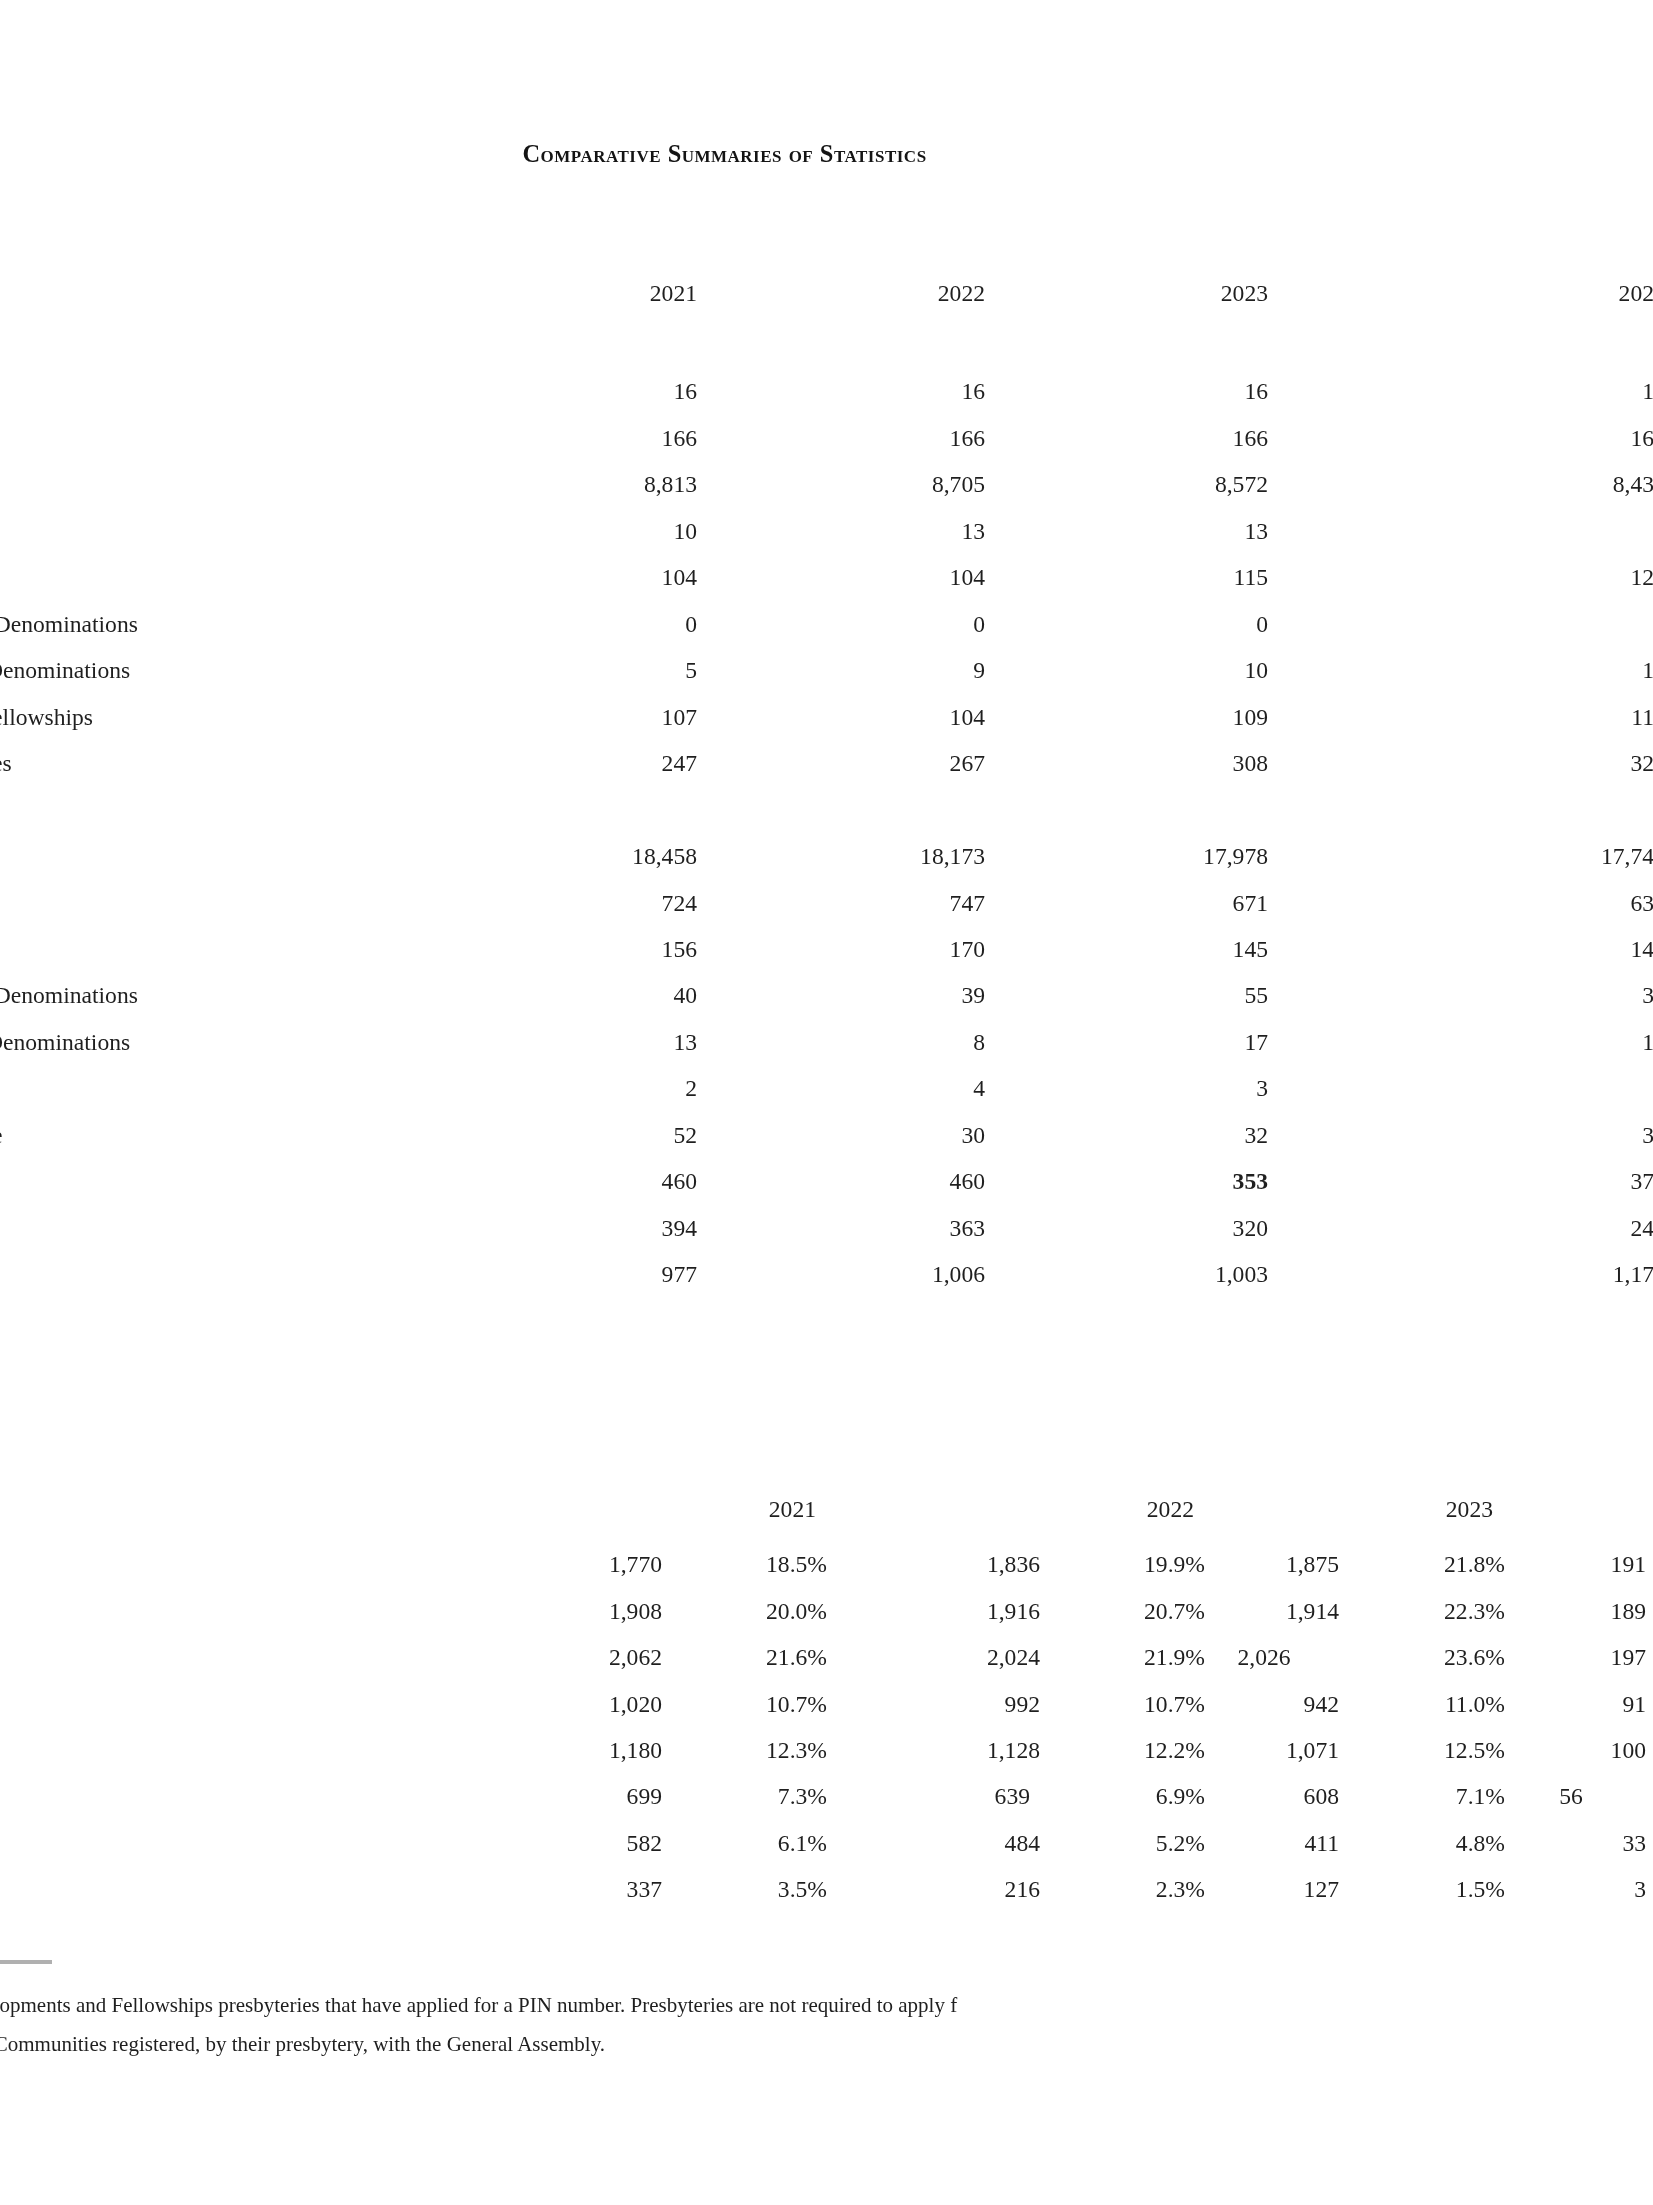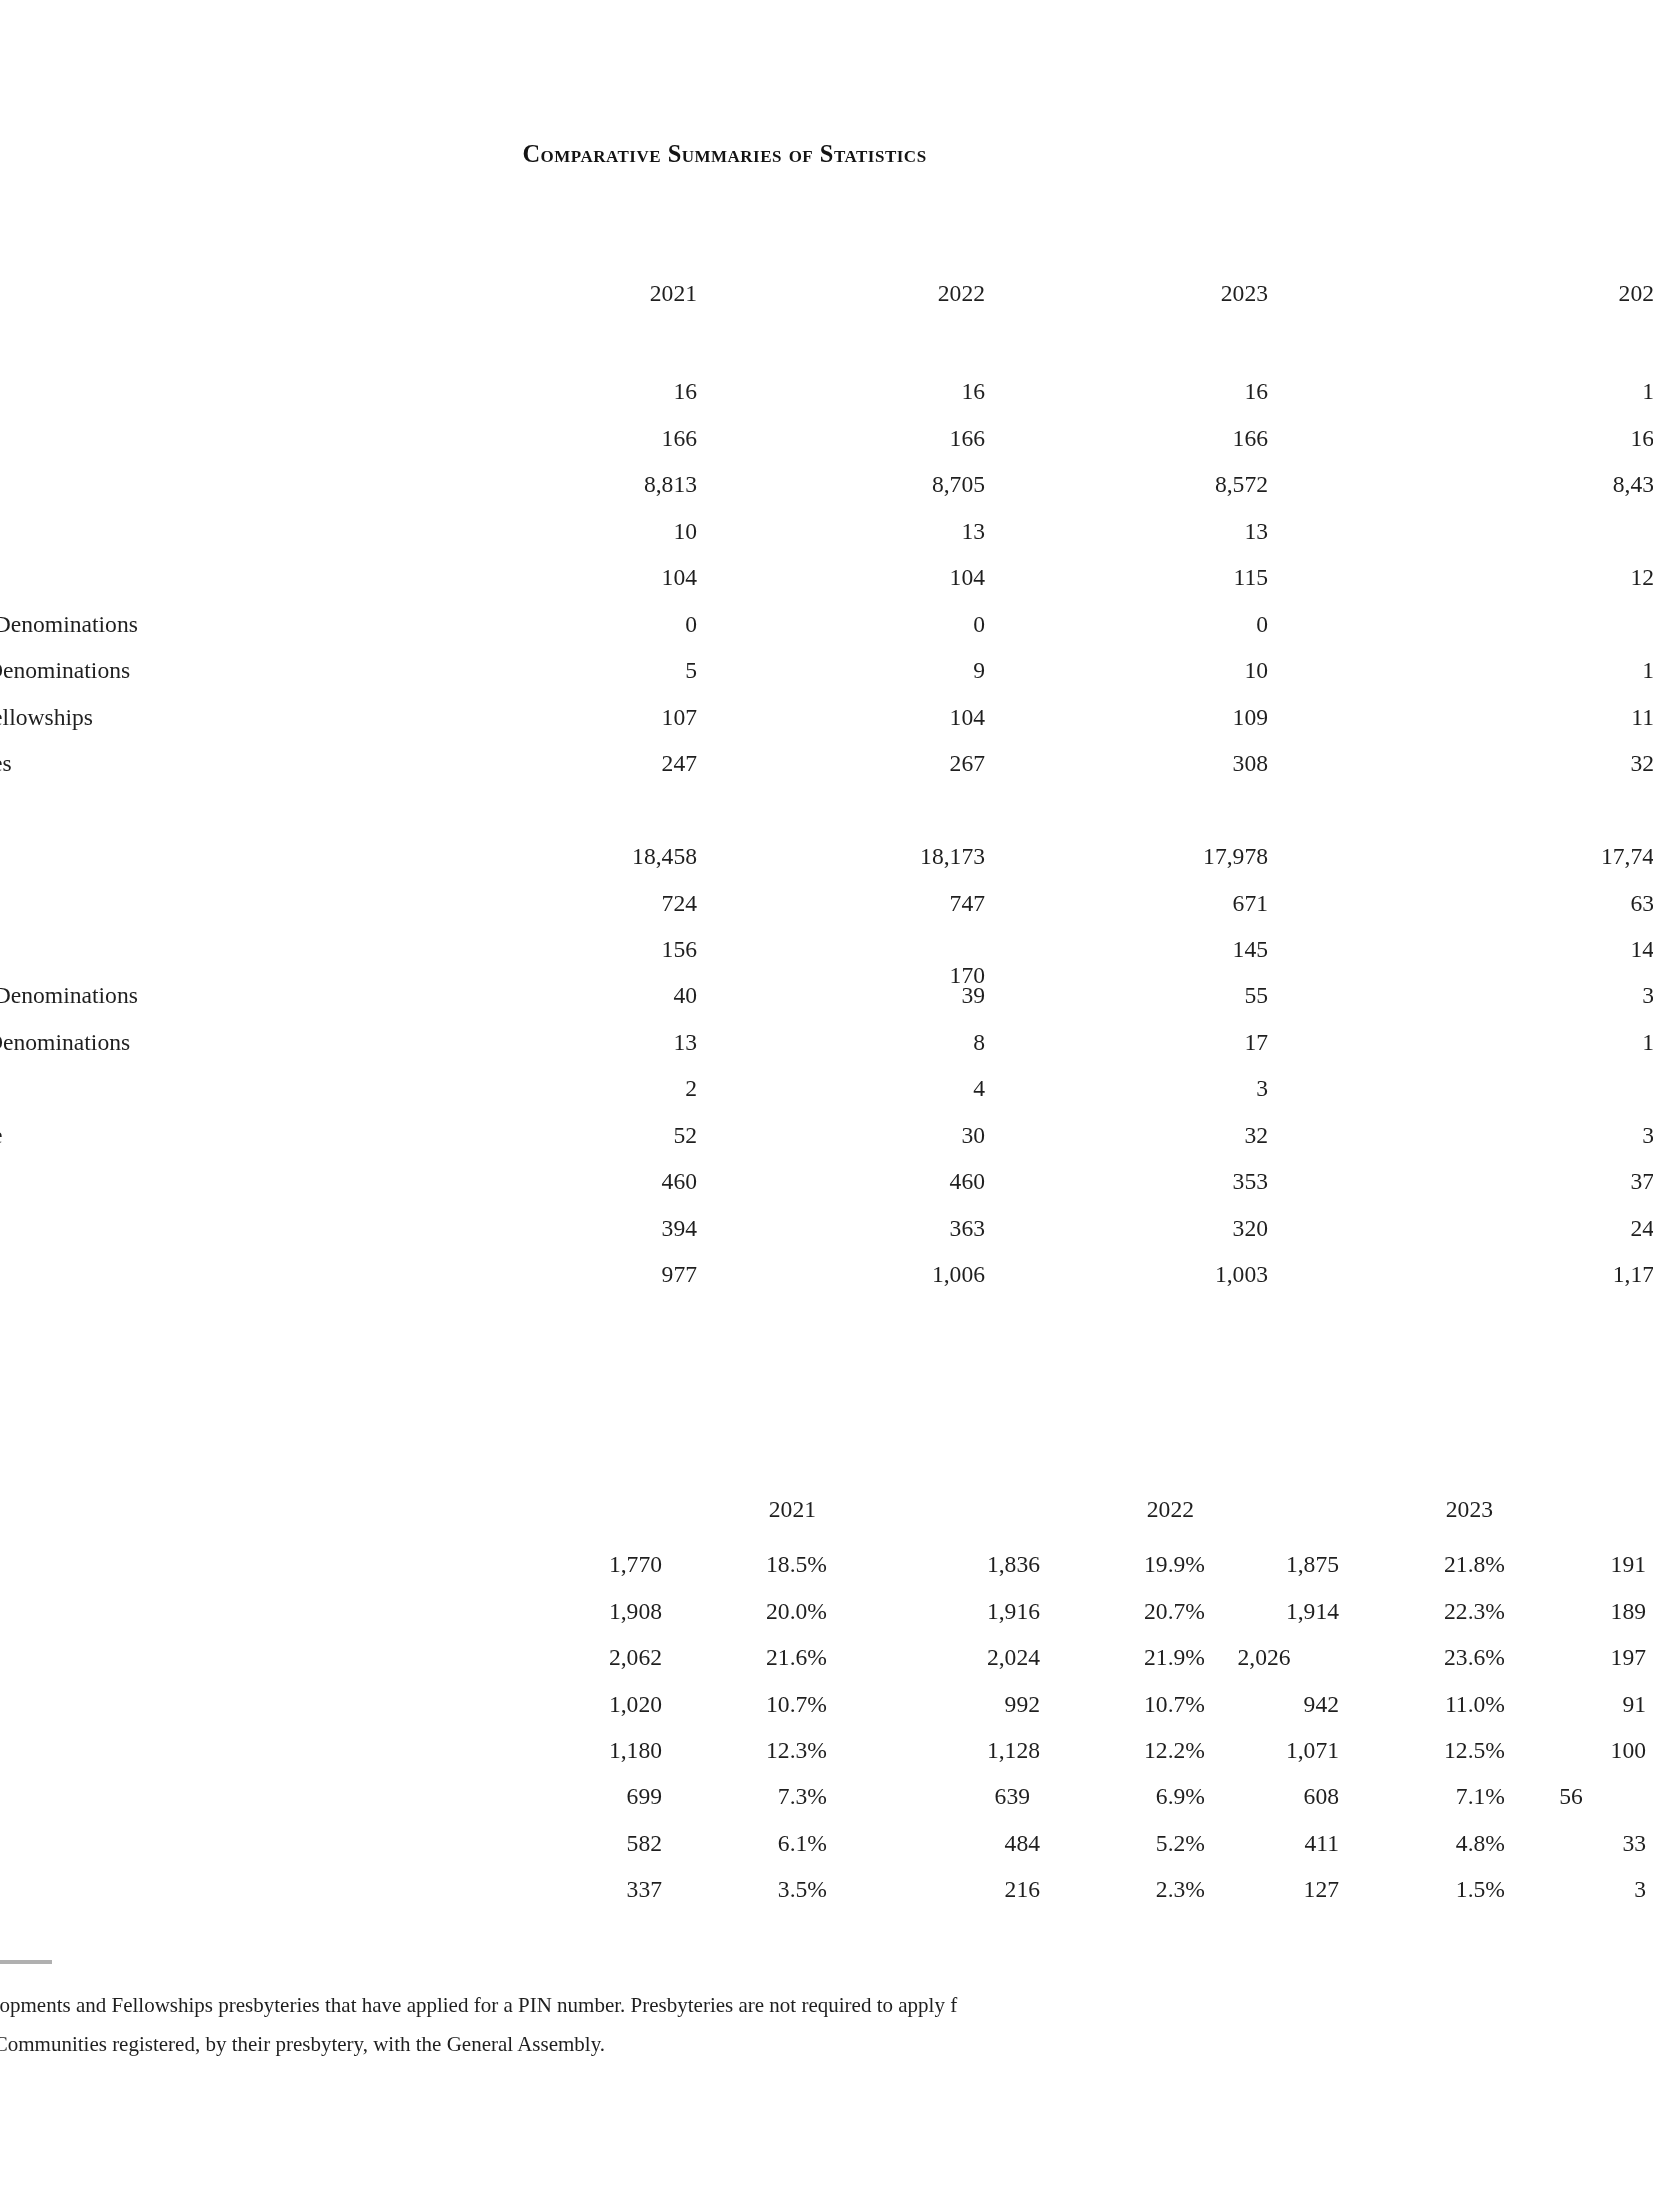--- a/index.html
+++ b/index.html
@@ -131,21 +131,21 @@
 <div class="cell num" style="left:835px; top:845px; width:150px;">18,173</div>
 <div class="cell num" style="left:1118px; top:845px; width:150px;">17,978</div>
 <div class="cell num" style="left:1504px; top:845px; width:150px; overflow:hidden;">17,74</div>
 
 <div class="cell num" style="left:547px; top:892px; width:150px;">724</div>
 <div class="cell num" style="left:835px; top:892px; width:150px;">747</div>
 <div class="cell num" style="left:1118px; top:892px; width:150px;">671</div>
 <div class="cell num" style="left:1504px; top:892px; width:150px; overflow:hidden;">63</div>
 
 <div class="cell num" style="left:547px; top:938px; width:150px;">156</div>
-<div class="cell num" style="left:835px; top:964px; width:150px;">170</div>
+<div class="cell num" style="left:835px; top:938px; width:150px;">170</div>
 <div class="cell num" style="left:1118px; top:938px; width:150px;">145</div>
 <div class="cell num" style="left:1504px; top:938px; width:150px; overflow:hidden;">14</div>
 
 <div class="cell lbl" style="left:-6.3px; top:984px; width:520px;"> Denominations</div>
 <div class="cell num" style="left:547px; top:984px; width:150px;">40</div>
 <div class="cell num" style="left:835px; top:984px; width:150px;">39</div>
 <div class="cell num" style="left:1118px; top:984px; width:150px;">55</div>
 <div class="cell num" style="left:1504px; top:984px; width:150px; overflow:hidden;">3</div>
 
 <div class="cell lbl" style="left:-14px; top:1031px; width:520px;">Denominations</div>
@@ -160,21 +160,21 @@
 <div class="cell num" style="left:1504px; top:1077px; width:150px; overflow:hidden;"></div>
 
 <div class="cell lbl" style="left:-7.9px; top:1124px; width:520px;">e</div>
 <div class="cell num" style="left:547px; top:1124px; width:150px;">52</div>
 <div class="cell num" style="left:835px; top:1124px; width:150px;">30</div>
 <div class="cell num" style="left:1118px; top:1124px; width:150px;">32</div>
 <div class="cell num" style="left:1504px; top:1124px; width:150px; overflow:hidden;">3</div>
 
 <div class="cell num" style="left:547px; top:1170px; width:150px;">460</div>
 <div class="cell num" style="left:835px; top:1170px; width:150px;">460</div>
-<div class="cell num" style="left:1118px; top:1170px; width:150px;">353</div>
+<div class="cell num" style="left:1118px; top:1170px; width:150px;font-weight:bold;">353</div>
 <div class="cell num" style="left:1504px; top:1170px; width:150px; overflow:hidden;">37</div>
 
 <div class="cell num" style="left:547px; top:1217px; width:150px;">394</div>
 <div class="cell num" style="left:835px; top:1217px; width:150px;">363</div>
 <div class="cell num" style="left:1118px; top:1217px; width:150px;">320</div>
 <div class="cell num" style="left:1504px; top:1217px; width:150px; overflow:hidden;">24</div>
 
 <div class="cell num" style="left:547px; top:1263px; width:150px;">977</div>
 <div class="cell num" style="left:835px; top:1263px; width:150px;">1,006</div>
 <div class="cell num" style="left:1118px; top:1263px; width:150px;">1,003</div>

